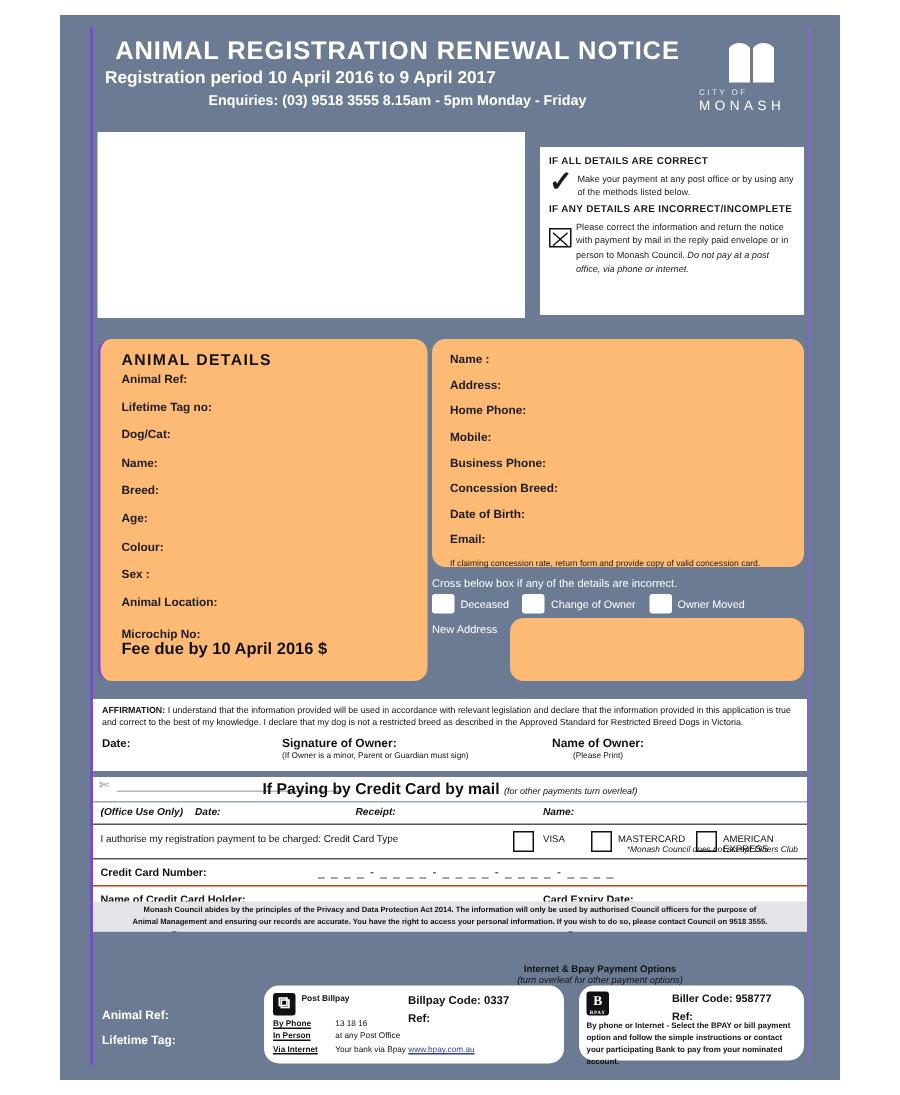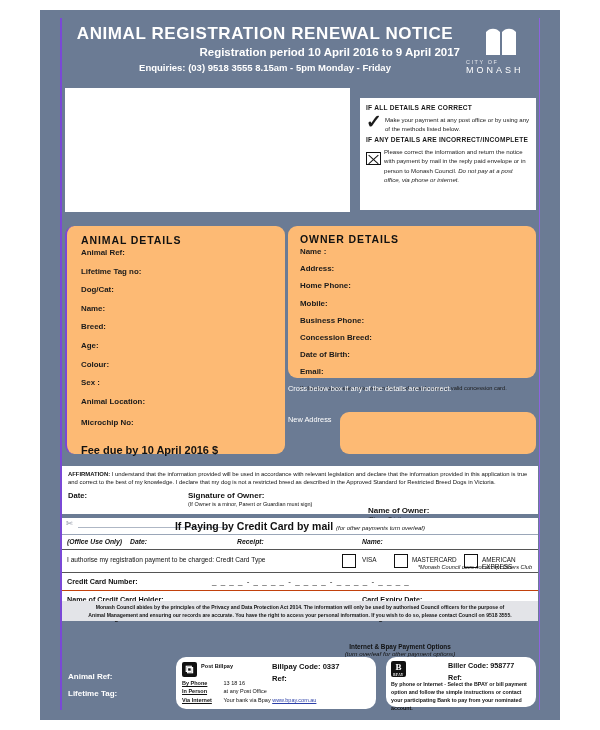--- a/index.html
+++ b/index.html
@@ -11,21 +11,21 @@
   .sheet{position:absolute;left:40px;top:10px;width:520px;height:710px;
          background:#6b7b94;box-sizing:border-box;}
   .violet-frame{position:absolute;left:60px;top:18px;width:480px;height:692px;
          border-left:2px solid #7a48d6;border-right:1px solid #8e63e0;
          box-sizing:border-box;pointer-events:none;}
 
   
   .hdr{position:absolute;left:62px;top:20px;width:478px;height:62px;color:#ffffff;}
   .hdr-title{position:absolute;left:8px;top:4px;width:390px;text-align:center;
        font-size:17px;font-weight:bold;letter-spacing:.6px;}
-  .hdr-sub1{position:absolute;left:8px;top:26px;width:390px;text-align:right;
+  .hdr-sub1{position:absolute;left:8px;top:26px;width:390px;text-align:left;
        font-size:11.5px;font-weight:bold;}
   .hdr-sub2{position:absolute;left:8px;top:42px;width:390px;text-align:center;
        font-size:9.5px;font-weight:bold;}
   .logo{position:absolute;left:404px;top:2px;width:70px;text-align:left;}
   .logo-m{width:34px;height:34px;margin:0 auto;position:relative;}
   .logo-m svg{display:block;}
   .logo-city{font-size:5.4px;letter-spacing:1.6px;color:#e7e9ee;margin-top:3px;}
   .logo-name{font-size:9px;letter-spacing:3px;color:#ffffff;font-weight:400;}
 
   
@@ -50,21 +50,21 @@
 
   
   .card{position:absolute;background:#fdba74;border-radius:9px;}
   .card-title{font-size:10.5px;font-weight:bold;letter-spacing:.9px;color:#111;}
   .fld{font-size:7.9px;font-weight:bold;color:#1b1b1b;}
 
   #animal-card{left:65px;top:226px;width:218px;height:228px;
        border-left:2px solid #7a48d6;}
   #animal-card .inner{padding:8px 0 0 14px;}
   #animal-card .fld{margin-top:9.6px;}
-  .fee{font-size:11px;font-weight:bold;color:#111;margin-top:17px;}
+  .fee{font-size:11px;font-weight:bold;color:#111;}
 
   #owner-card{left:288px;top:226px;width:248px;height:152px;}
   #owner-card .inner{padding:7px 0 0 12px;}
   #owner-card .fld{margin-top:8.2px;}
   .concession-note{font-size:5.7px;font-weight:normal;margin-top:9px;color:#1b1b1b;}
 
   
   .cross-head{position:absolute;left:288px;top:384px;font-size:7.4px;color:#fff;}
   .cbrow{position:absolute;left:288px;top:396px;width:248px;display:flex;
        align-items:center;}
@@ -75,21 +75,21 @@
 
   
   .affirm{position:absolute;left:62px;top:466px;width:476px;height:48px;
        background:#ffffff;padding:4px 6px;box-sizing:border-box;color:#111;}
   .affirm-body{font-size:5.9px;line-height:1.42;}
   .affirm-body b{font-weight:bold;}
   .affirm-row{position:relative;margin-top:4px;height:18px;}
   .affirm-row .a{position:absolute;left:0;top:0;font-size:7.6px;font-weight:bold;}
   .affirm-row .b{position:absolute;left:120px;top:0;font-size:8px;font-weight:bold;}
   .affirm-row .b small{display:block;font-size:5.5px;font-weight:normal;margin-top:1px;}
-  .affirm-row .c{position:absolute;left:300px;top:15px;font-size:8px;font-weight:bold;}
+  .affirm-row .c{position:absolute;left:300px;top:0;font-size:8px;font-weight:bold;text-align:center;}
   .affirm-row .c small{display:block;font-size:5.5px;font-weight:normal;margin-top:1px;}
 
   
   .cc{position:absolute;left:62px;top:518px;width:476px;height:103px;
       background:#ffffff;color:#111;}
   .cc-cut{position:relative;height:16px;border-bottom:1px solid #9aa6b8;}
   .cc-cut .scissor{position:absolute;left:4px;top:1px;font-size:8px;color:#7a8293;}
   .cc-cut .dots{position:absolute;left:16px;top:9px;width:150px;
       border-top:1px solid #aeb7c5;}
   .cc-cut .cc-title{position:absolute;left:0;top:2px;width:100%;text-align:center;
@@ -192,34 +192,41 @@
       <div class="fld">Colour:</div>
       <div class="fld">Sex :</div>
       <div class="fld">Animal Location:</div>
       <div class="fld" style="margin-top:12px">Microchip No:</div>
       <div class="fee">Fee due by 10 April 2016  $</div>
     </div>
   </div>
 
   <div class="card" id="owner-card">
     <div class="inner">
-      <div class="card-title">OWNER DETAILS</div>
       <div class="fld" style="margin-top:2px">Name :</div>
       <div class="fld">Address:</div>
       <div class="fld">Home Phone:</div>
       <div class="fld">Mobile:</div>
       <div class="fld">Business Phone:</div>
       <div class="fld">Concession Breed:</div>
       <div class="fld">Date of Birth:</div>
       <div class="fld">Email:</div>
       <div class="concession-note">If claiming concession rate, return form and provide copy of valid concession card.</div>
     </div>
   </div>
 
   <div class="cross-head">Cross below box if any of the details are incorrect.</div>
+  <div class="cbrow">
+    <div class="cb"></div>
+    <div class="cb-lab">Deceased</div>
+    <div class="cb"></div>
+    <div class="cb-lab">Change of Owner</div>
+    <div class="cb"></div>
+    <div class="cb-lab">Owner Moved</div>
+  </div>
   <div class="newaddr-lab">New Address</div>
   <div class="card" id="newaddr-box"></div>
 
   <div class="affirm">
     <div class="affirm-body">
       <b>AFFIRMATION:</b>
       <span>I understand that the information provided will be used in accordance with relevant legislation and declare that the information provided in this application is true and correct to the best of my knowledge. I declare that my dog is not a restricted breed as described in the Approved Standard for Restricted Breed Dogs in Victoria.</span>
     </div>
     <div class="affirm-row">
       <div class="a">Date:</div>

